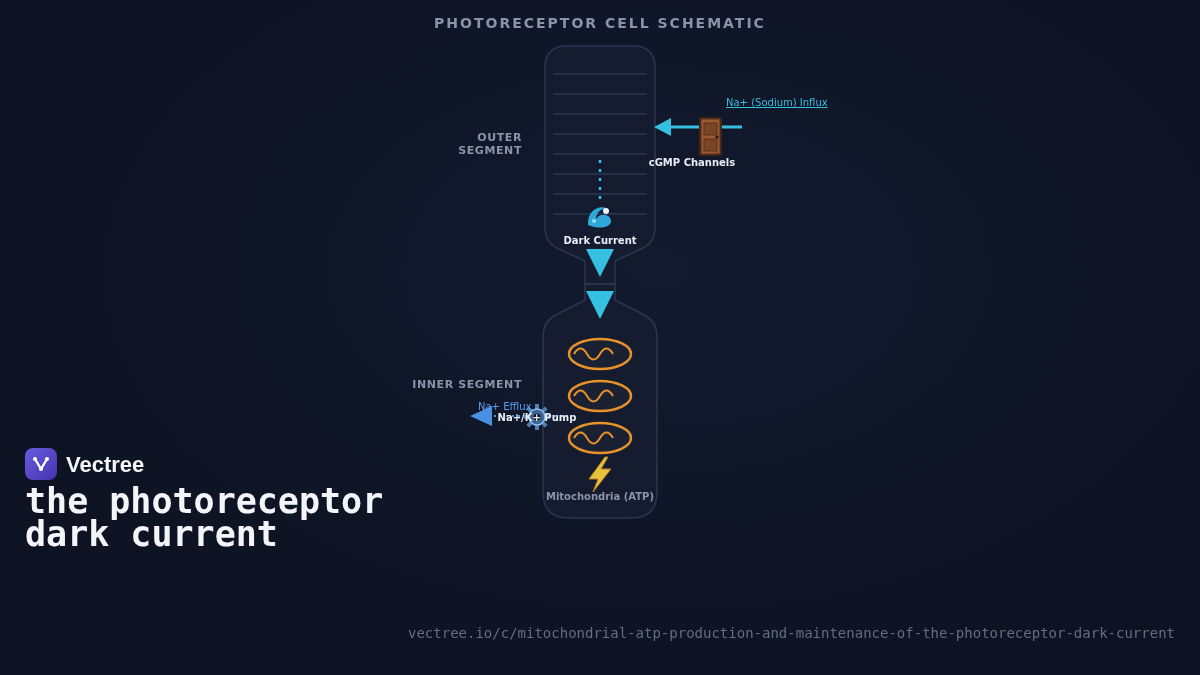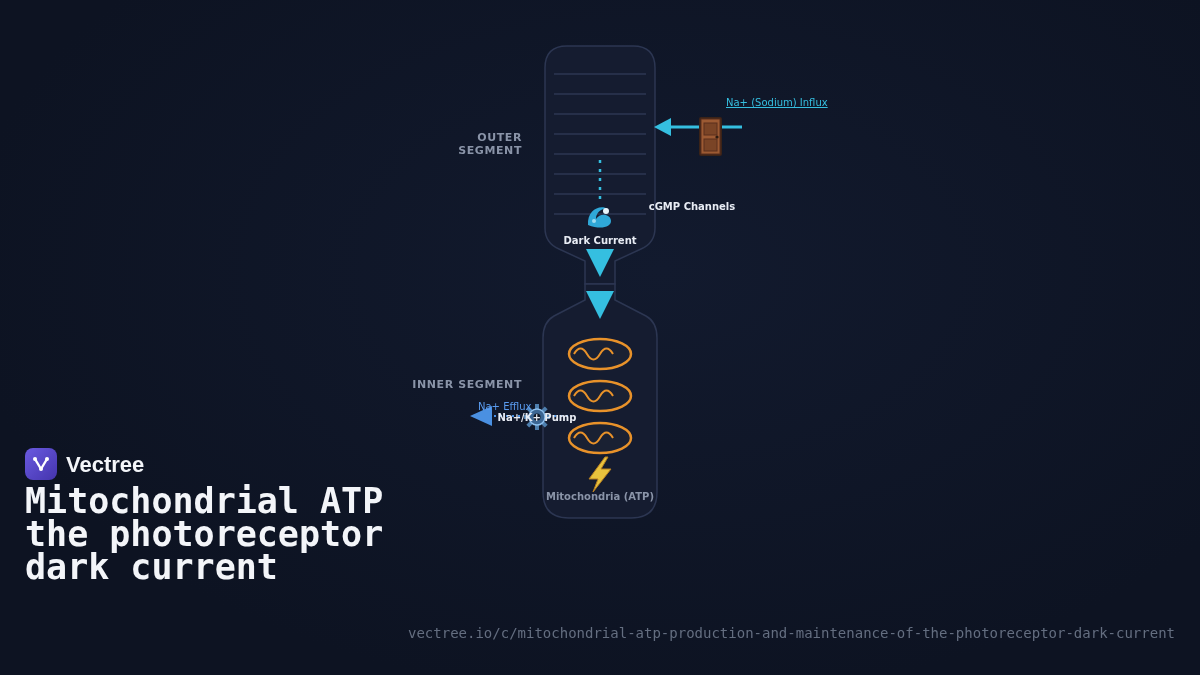--- a/index.html
+++ b/index.html
@@ -15,21 +15,21 @@
     font-size:14px; font-weight:bold; letter-spacing:2px; color:#8a94a8;
   }
   .seg-label {
     width:110px; text-align:right; font-size:11px; font-weight:bold;
     letter-spacing:0.6px; color:#8a94a8;
   }
   .lbl-outer { left:412px; top:131px;text-align:right; }
   .lbl-inner { left:412px; top:378px; }
   .tiny { font-size:10px; white-space:nowrap; }
   .lbl-influx { left:726px; top:97px; color:#35bfe0;text-decoration:underline; }
-  .lbl-cgmp { left:632px; top:157px; width:120px; text-align:center; font-weight:bold; color:#e8ecf4;margin-top:44px; }
+  .lbl-cgmp { left:632px; top:157px; width:120px; text-align:center; font-weight:bold; color:#e8ecf4; }
   .lbl-dark { left:540px; top:235px; width:120px; text-align:center; font-weight:bold; color:#e8ecf4; }
   .lbl-efflux { left:478px; top:401px; color:#5a9cf0; }
   .lbl-pump { left:477px; top:412px; width:120px; text-align:center; font-weight:bold; color:#e8ecf4; }
   .lbl-mito { left:530px; top:491px; width:140px; text-align:center; font-weight:bold; color:#8a94a8; }
   .brand-logo {
     left:25px; top:448px; width:32px; height:32px; border-radius:8px;
     background:linear-gradient(135deg,#6a5ae0,#4434ad);
     display:flex; align-items:center; justify-content:center;
   }
   .brand-name {
@@ -116,20 +116,21 @@
       <line x1="531.3" y1="411.3" x2="527.8" y2="407.8"></line>
       <line x1="537" y1="409" x2="537" y2="404"></line>
       <line x1="542.7" y1="411.3" x2="546.2" y2="407.8"></line>
       <circle cx="537" cy="417" r="8" fill="#3c6693" stroke="#8fc1ef" stroke-width="1.5"></circle>
       <circle cx="537" cy="417" r="3.5" fill="#101826" stroke="none"></circle>
     </g>
 
     <polygon points="605,457 589,479 598,479 593,492 611,469 601,469 608,457" fill="#e8c23d" stroke="#b87f1f" stroke-width="1"></polygon>
   </svg>
 
+  <div class="abs schem-title">PHOTORECEPTOR CELL SCHEMATIC</div>
 
   <div class="abs seg-label lbl-outer">OUTER SEGMENT</div>
   <div class="abs seg-label lbl-inner">INNER SEGMENT</div>
 
   <div class="abs tiny lbl-influx">Na+ (Sodium) Influx</div>
   <div class="abs tiny lbl-cgmp">cGMP Channels</div>
   <div class="abs tiny lbl-dark">Dark Current</div>
   <div class="abs tiny lbl-efflux">Na+ Efflux</div>
   <div class="abs tiny lbl-pump">Na+/K+ Pump</div>
   <div class="abs tiny lbl-mito">Mitochondria (ATP)</div>
@@ -138,20 +139,19 @@
     <svg width="32" height="32" viewBox="0 0 32 32">
       <polyline points="10,11 16,21 22,11" fill="none" stroke="#ffffff" stroke-width="2.4" stroke-linecap="round" stroke-linejoin="round"></polyline>
       <circle cx="10" cy="11" r="2" fill="#ffffff"></circle>
       <circle cx="22" cy="11" r="2" fill="#ffffff"></circle>
       <circle cx="16" cy="21" r="2" fill="#ffffff"></circle>
     </svg>
   </div>
   <div class="abs brand-name">Vectree</div>
 
   <div class="abs headline">
-    <div>Mitochondrial ATP</div>
     <div>the photoreceptor</div>
     <div>dark current</div>
   </div>
 
   <div class="abs footer-url">vectree.io/c/mitochondrial-atp-production-and-maintenance-of-the-photoreceptor-dark-current</div>
 
 </div>
 
 </body></html>

